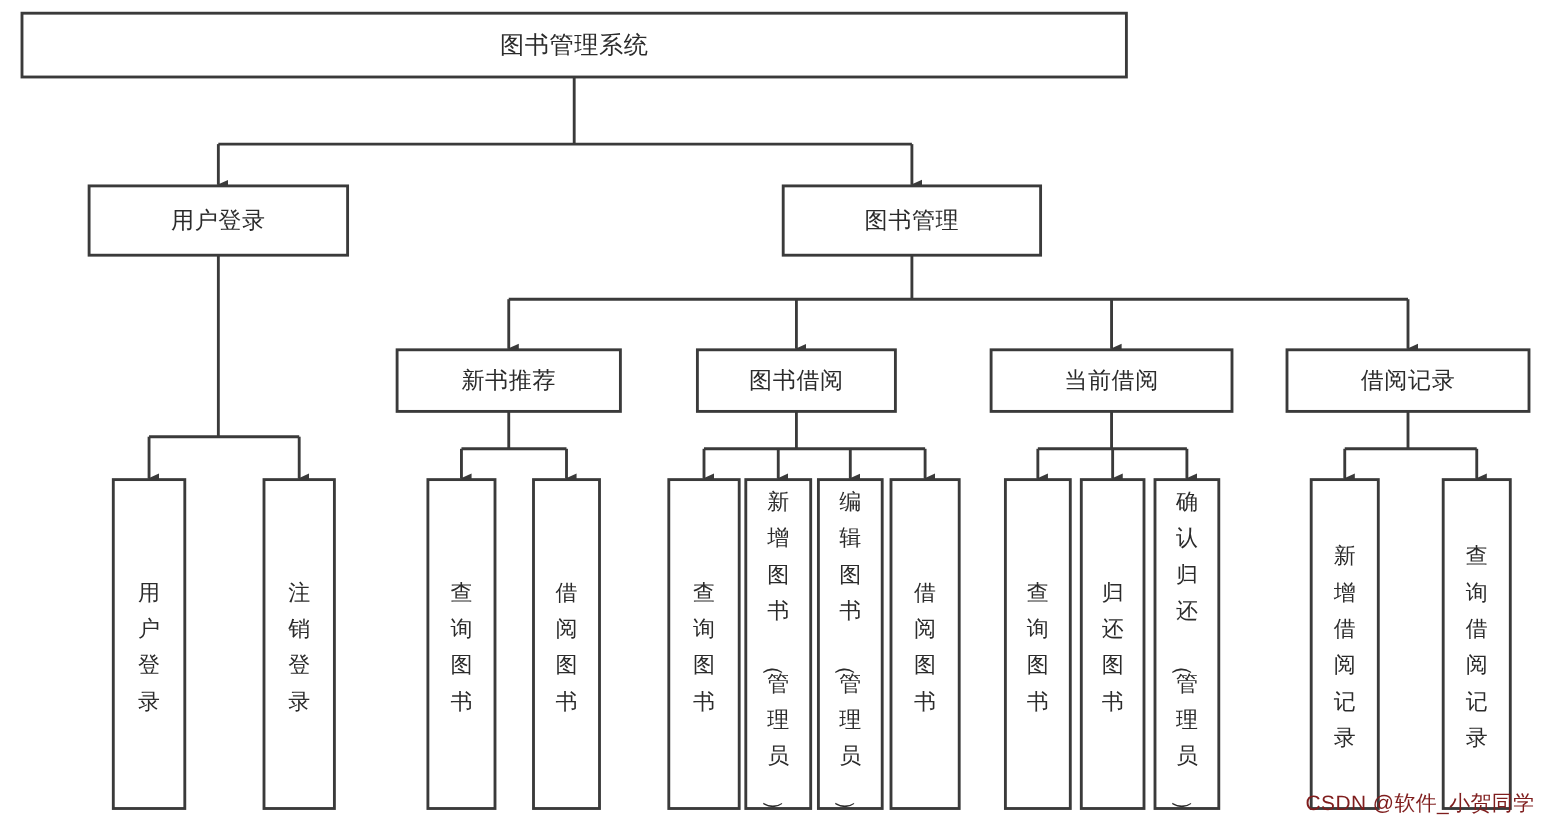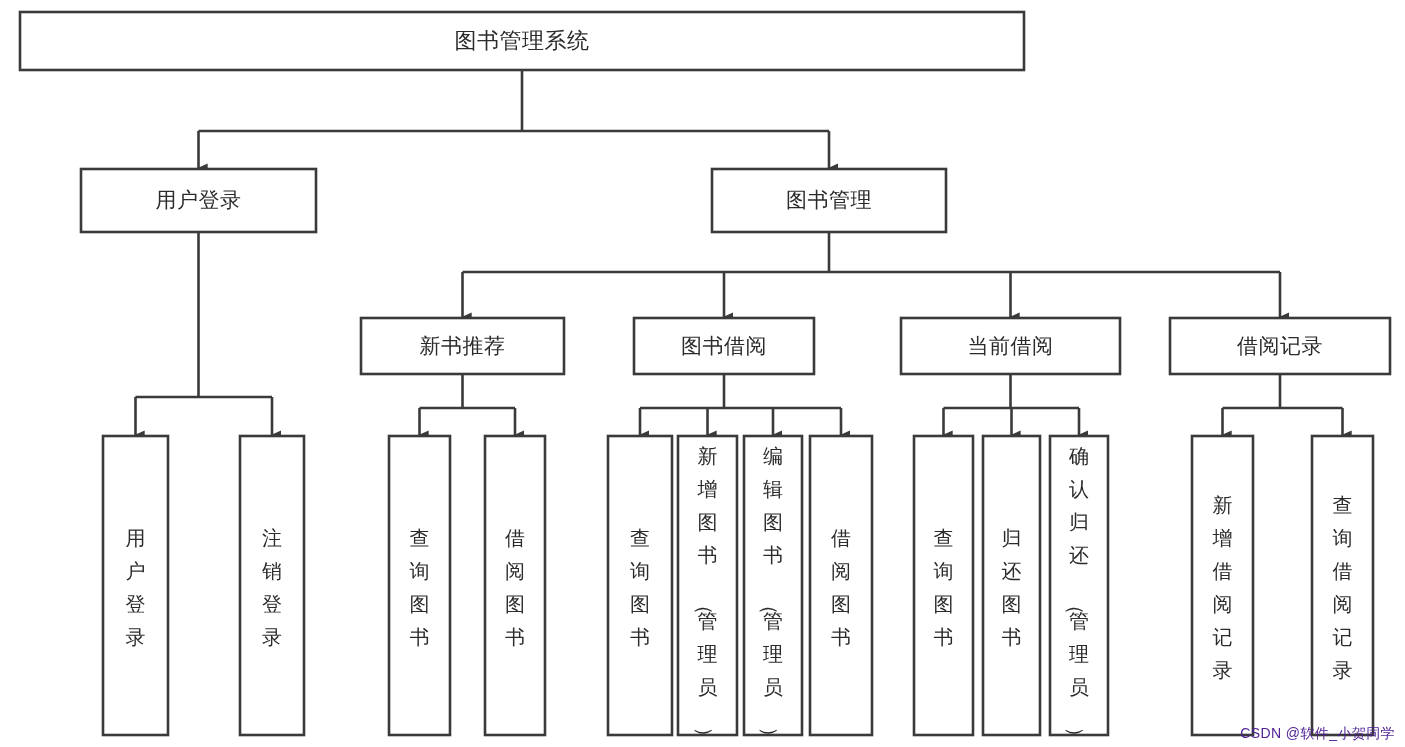--- a/index.html
+++ b/index.html
@@ -59,22 +59,22 @@
     stroke-linecap: butt;
   }
   .arrow-head {
     fill: #3a3a3a;
     stroke: none;
   }
   .watermark {
     position: absolute;
     right: 10px;
     bottom: 4px;
-    color: #4c1d95;
-    font-size: 14px;
+    color: #7f1d1d;
+    font-size: 19px;
     font-family: "Liberation Sans", "DejaVu Sans", sans-serif;
     white-space: nowrap;
     pointer-events: none;
     letter-spacing: 0.4px;
   }
 </style>
 </head>
 <body>
 
 <div id="diagram-root">

